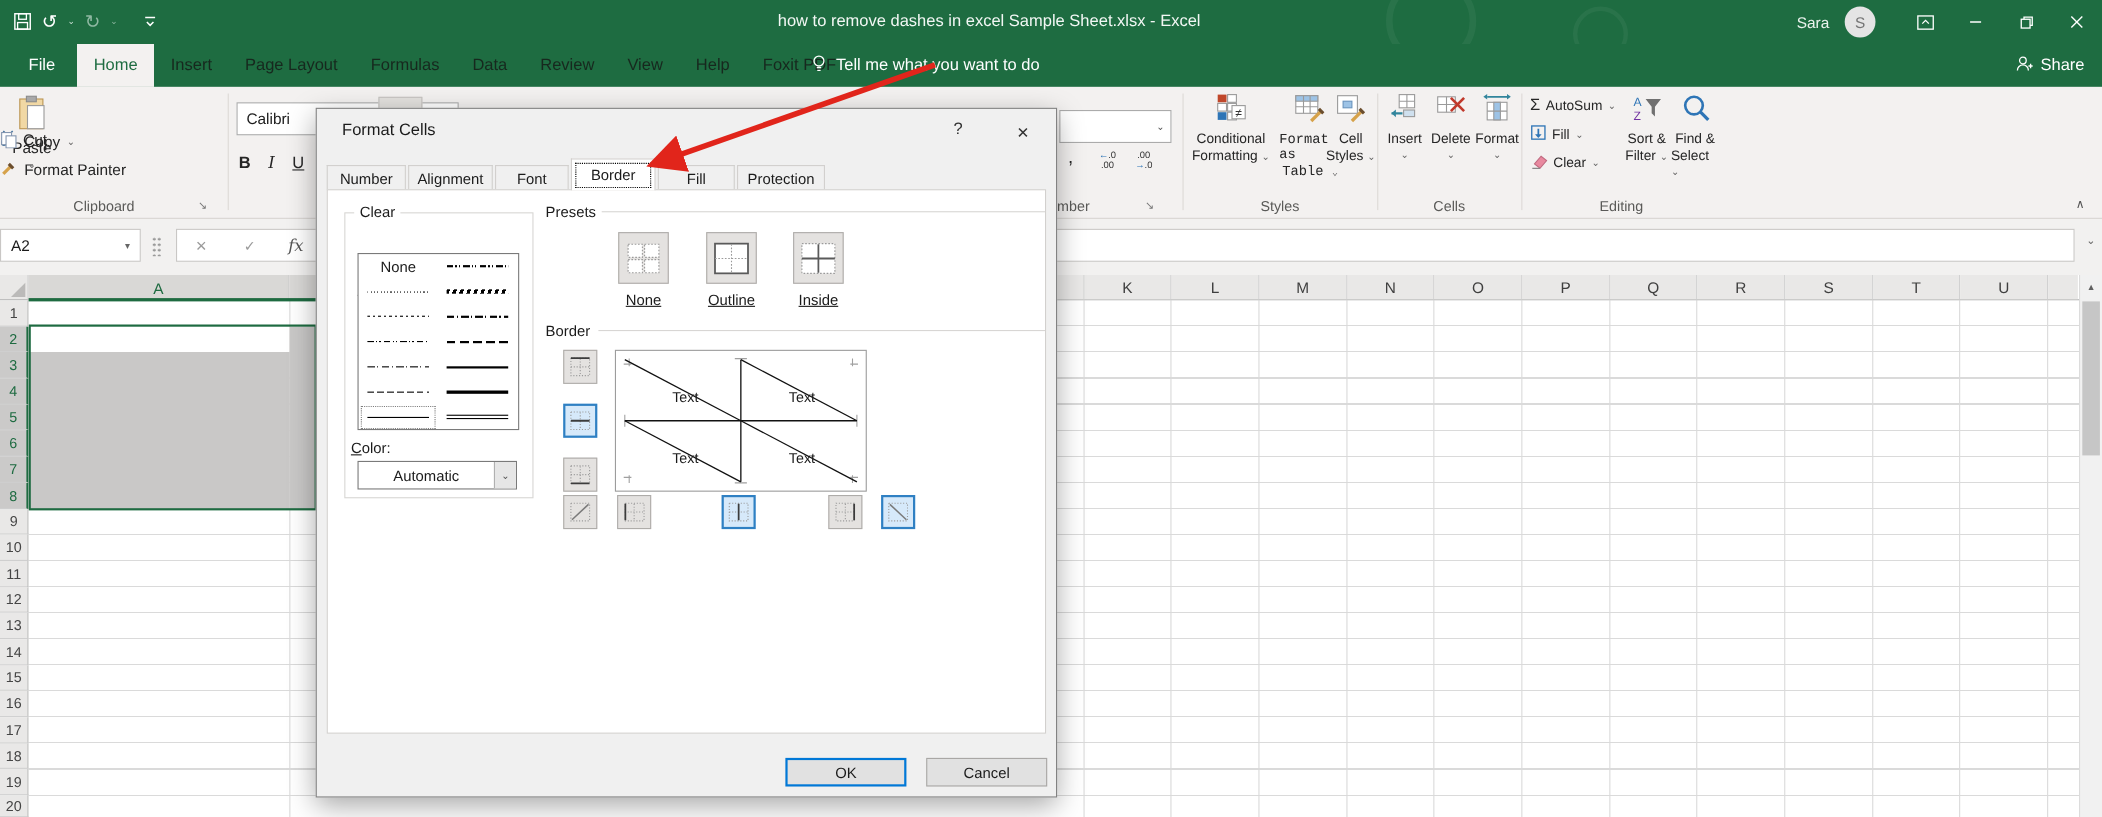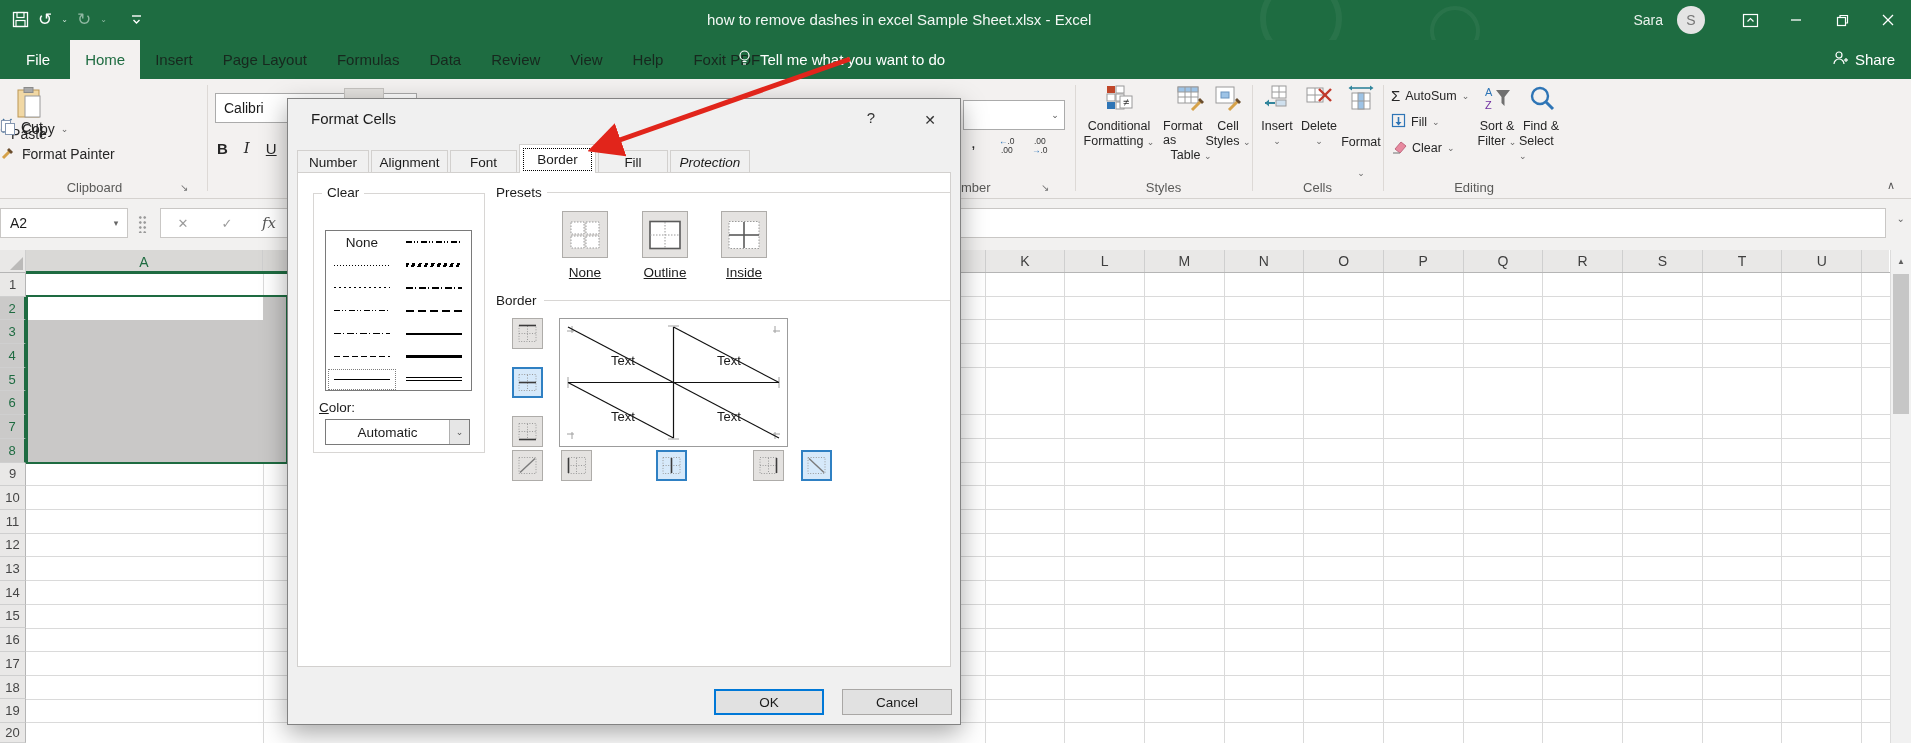--- a/index.html
+++ b/index.html
@@ -312,21 +312,21 @@
               <rect x="3" y="18" width="8" height="7" fill="#2e75b6"></rect>
               <rect x="12" y="2" width="8" height="7" fill="#fff" stroke="#9a9a9a"></rect>
               <rect x="12" y="10" width="8" height="7" fill="#fff" stroke="#9a9a9a"></rect>
               <rect x="12" y="18" width="8" height="7" fill="#fff" stroke="#9a9a9a"></rect>
               <rect x="16" y="12" width="12" height="12" fill="#fff" stroke="#9a9a9a"></rect>
               <text x="19" y="22" font-size="11" fill="#333">≠</text>
             </svg></span>
         <span style="margin-top:2px;">Conditional</span>
         <span class="l2"><span>Formatting</span> <span class="chev">⌄</span></span>
       </div>
-      <div class="bigbtn" style="left:88px;top:5px;width:56px;">
+      <div class="bigbtn" style="left:88px;top:5px;width:56px;font-family:Liberation Mono, monospace;">
         <span><svg width="30" height="30">
               <rect x="2" y="3" width="20" height="16" fill="#fff" stroke="#9a9a9a"></rect>
               <rect x="2" y="3" width="20" height="5" fill="#9dc3e6" stroke="#9a9a9a"></rect>
               <line x1="9" y1="3" x2="9" y2="19" stroke="#9a9a9a"></line>
               <line x1="15" y1="3" x2="15" y2="19" stroke="#9a9a9a"></line>
               <line x1="2" y1="13" x2="22" y2="13" stroke="#9a9a9a"></line>
               <line x1="16" y1="26" x2="25" y2="17" stroke="#d6a24a" stroke-width="3"></line>
               <polygon points="24,14 28,18 26,20 22,16" fill="#6b4e2e"></polygon>
             </svg></span>
         <span style="margin-top:2px;">Format as</span>
@@ -363,21 +363,21 @@
         <span><svg width="30" height="30">
               <rect x="3" y="4" width="16" height="14" fill="#fff" stroke="#9a9a9a"></rect>
               <line x1="11" y1="4" x2="11" y2="18" stroke="#9a9a9a"></line>
               <line x1="3" y1="11" x2="19" y2="11" stroke="#9a9a9a"></line>
               <line x1="15" y1="5" x2="27" y2="17" stroke="#c0392b" stroke-width="2.4"></line>
               <line x1="27" y1="5" x2="15" y2="17" stroke="#c0392b" stroke-width="2.4"></line>
             </svg></span>
         <span style="margin-top:2px;">Delete</span>
         <span class="chev" style="margin-top:3px;">⌄</span>
       </div>
-      <div class="bigbtn" style="left:88px;top:5px;width:42px;gap:16px;">
+      <div class="bigbtn" style="left:88px;top:5px;width:42px;">
         <span><svg width="30" height="30">
               <line x1="6" y1="4" x2="24" y2="4" stroke="#31859c" stroke-width="1.6"></line>
               <polygon points="6,1.5 6,6.5 2.5,4" fill="#31859c"></polygon>
               <polygon points="24,1.5 24,6.5 27.5,4" fill="#31859c"></polygon>
               <rect x="6" y="9" width="18" height="16" fill="#fff" stroke="#9a9a9a"></rect>
               <rect x="12" y="9" width="6" height="16" fill="#9dc3e6" stroke="#9a9a9a"></rect>
               <line x1="6" y1="17" x2="24" y2="17" stroke="#9a9a9a"></line>
             </svg></span>
         <span style="margin-top:2px;">Format</span>
         <span class="chev" style="margin-top:3px;">⌄</span>
@@ -523,21 +523,21 @@
   <div class="dialog">
     <div class="dtitle">Format Cells</div>
     <div class="dhelp">?</div>
     <div class="dclose">✕</div>
     <div id="dlg-tabs">
         <div class="dtab" style="width: 72px;">Number</div>
         <div class="dtab" style="width: 77px;">Alignment</div>
         <div class="dtab" style="width: 67px;">Font</div>
         <div class="dtab dsel" style="width: 77px;">Border</div>
         <div class="dtab" style="width: 70px;">Fill</div>
-        <div class="dtab" style="width: 80px; font-style: italic;">Protection</div>
+        <div class="dtab" style="width: 80px;">Protection</div>
       </div>
 
     <div class="dpage">
 
       <div class="fieldset">
         <span class="legend">Clear</span>
         <span class="dlabel acc stylelabel">Style:</span>
         <div id="style-list">
             <div class="ls-row">
               <div class="ls-cell">

